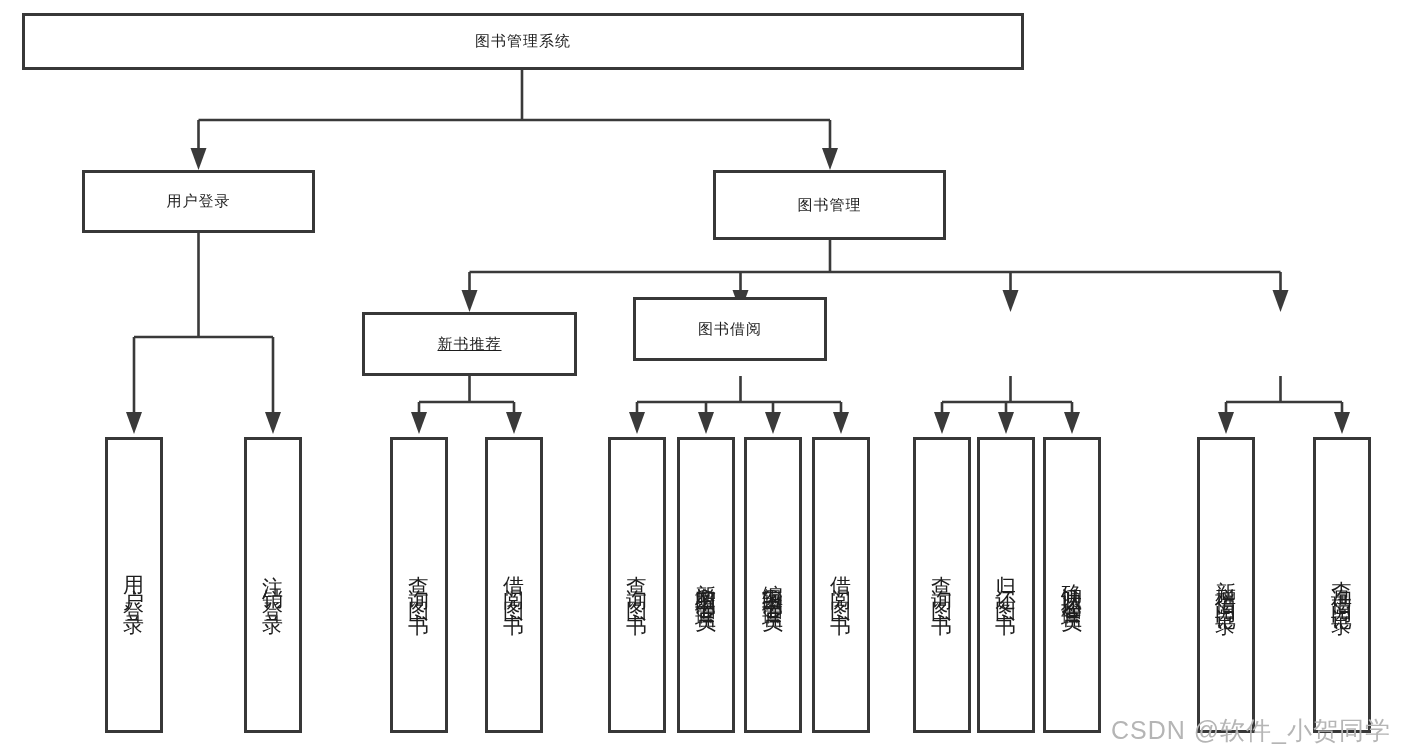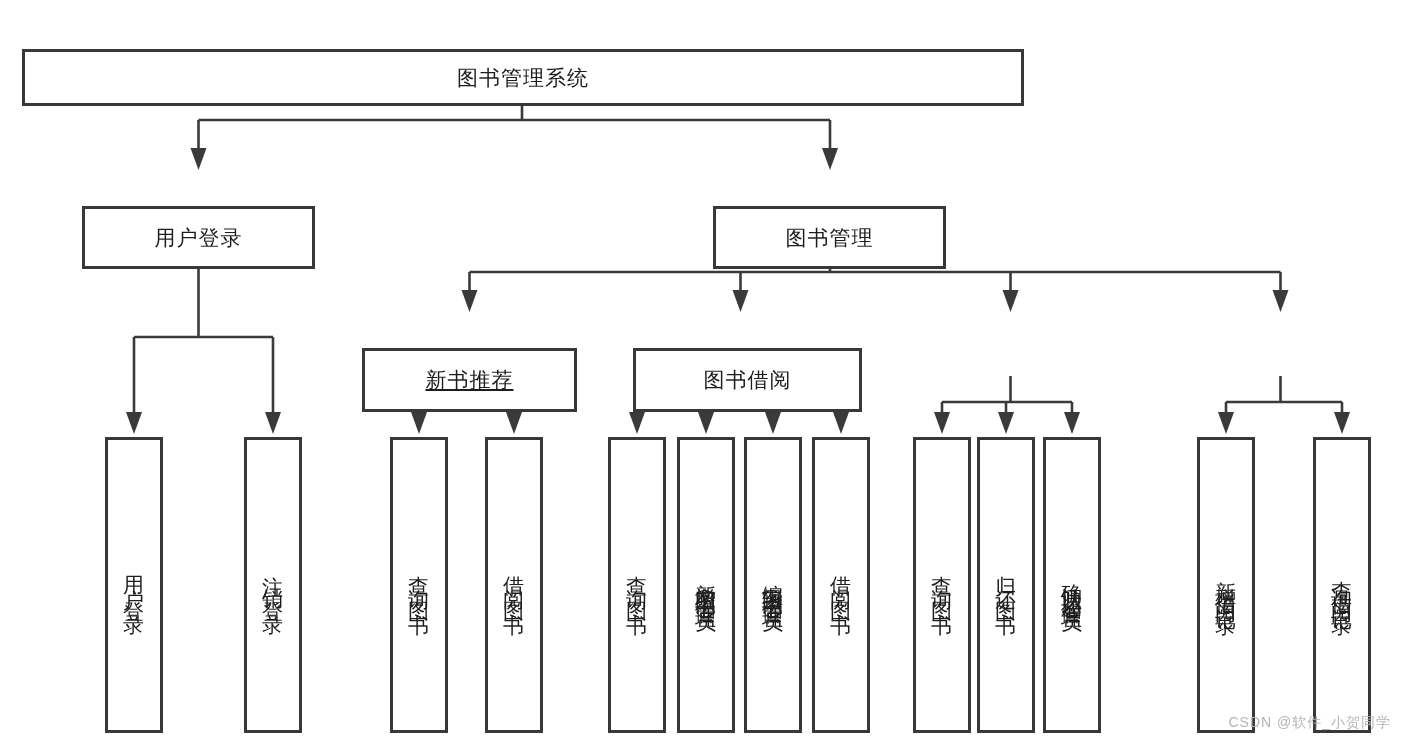--- a/index.html
+++ b/index.html
@@ -32,25 +32,24 @@
   }
   .box {
     position: absolute;
     box-sizing: border-box;
     background: #ffffff;
     border: 3px solid #383838;
     display: flex;
     align-items: center;
     justify-content: center;
     color: #1d1d1d;
-    font-size: 21px;
+    font-size: 15px;
     letter-spacing: 1px;
     z-index: 1;
     white-space: nowrap;
-    margin-top: 36px;
   }
   .vbox {
     position: absolute;
     box-sizing: border-box;
     background: #ffffff;
     border: 3px solid #383838;
     display: flex;
     align-items: center;
     justify-content: center;
     color: #1d1d1d;
@@ -65,23 +64,23 @@
     text-orientation: mixed;
     line-height: 1;
   }
   .sp-wide  .vtext { letter-spacing: 13px; }
   .sp-mid   .vtext { letter-spacing: 7px;  }
   .sp-tight .vtext { letter-spacing: 4px;  }
 
   
   .n-root      { left: 22px;   top: 13px;  width: 1002px; height: 57px; }
   .n-userlogin { left: 82px;   top: 170px; width: 233px;  height: 63px; }
-  .n-bookmgmt  { left: 713px;  top: 170px; width: 233px;  height: 63px; }
+  .n-bookmgmt  { left: 713px;  top: 170px; width: 233px;  height: 70px; }
   .n-sec0 { left: 362px;  top: 312px; width: 215px; height: 64px; text-decoration: underline; }
-  .n-sec1 { left: 633px;  top: 312px; width: 229px; height: 64px; }
+  .n-sec1 { left: 633px;  top: 297px; width: 194px; height: 64px; }
   .n-sec2 { left: 903px;  top: 312px; width: 215px; height: 64px; }
   .n-sec3 { left: 1173px; top: 312px; width: 215px; height: 64px; }
 
   .l-0  { left: 105px;  }
   .l-1  { left: 244px;  }
   .l-2  { left: 390px;  }
   .l-3  { left: 485px;  }
   .l-4  { left: 608px;  }
   .l-5  { left: 677px;  }
   .l-6  { left: 744px;  }
@@ -90,21 +89,21 @@
   .l-9  { left: 977px;  }
   .l-10 { left: 1043px; }
   .l-11 { left: 1197px; }
   .l-12 { left: 1313px; }
 
   .watermark {
     position: absolute;
     right: 14px;
     top: 714px;
     z-index: 3;
-    font-size: 14px;
+    font-size: 25px;
     color: #b5b5b5;
     letter-spacing: 1px;
     white-space: nowrap;
   }
 </style>
 </head>
 <body>
 
 <div class="stage">
 

